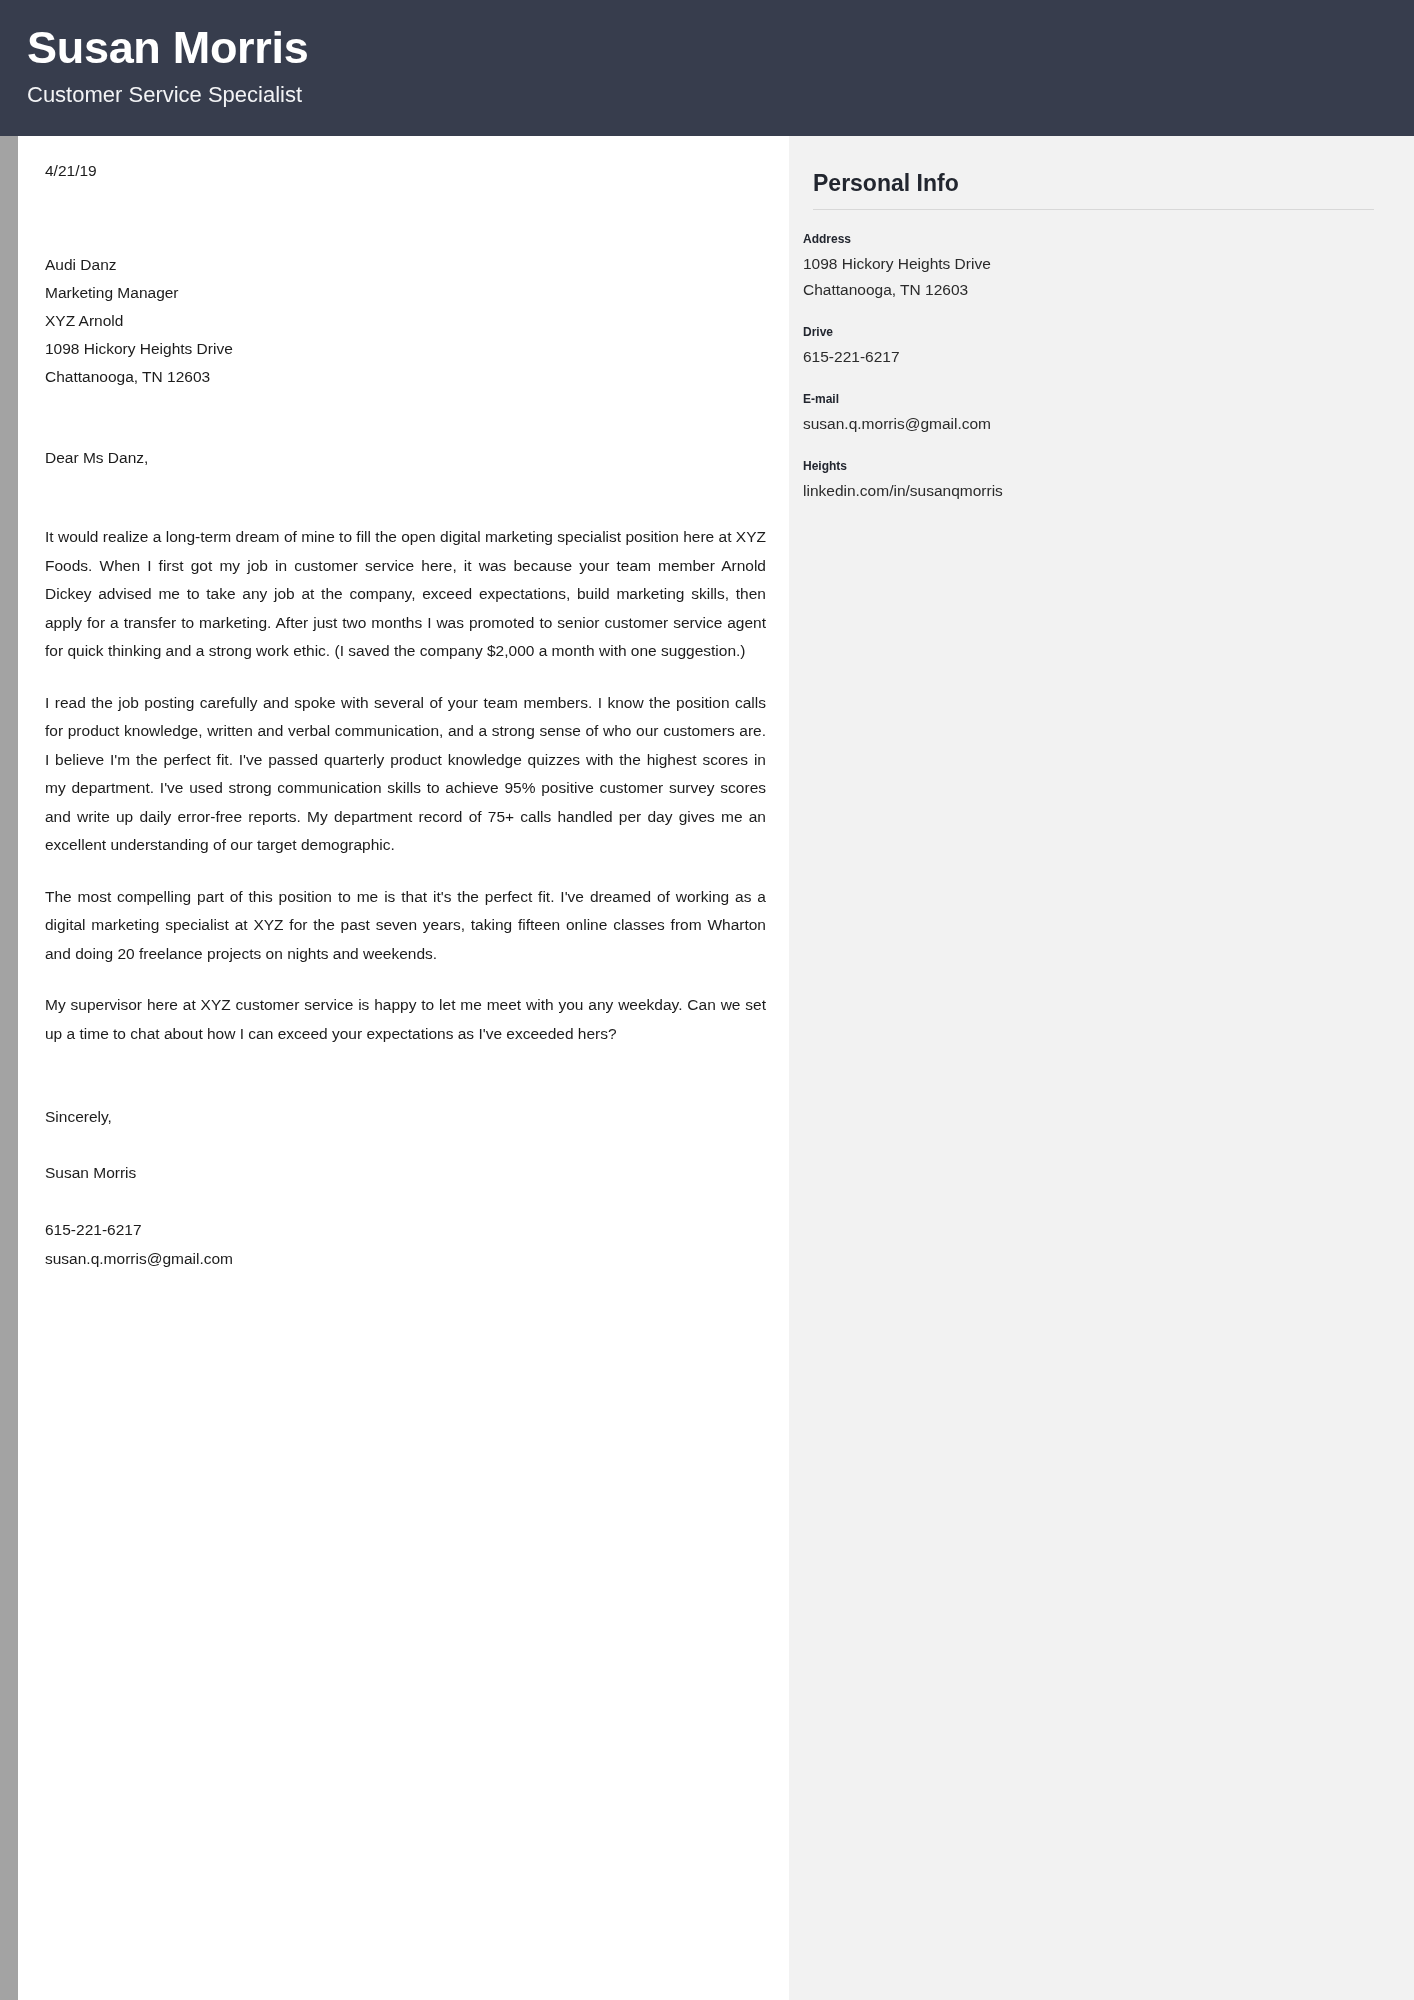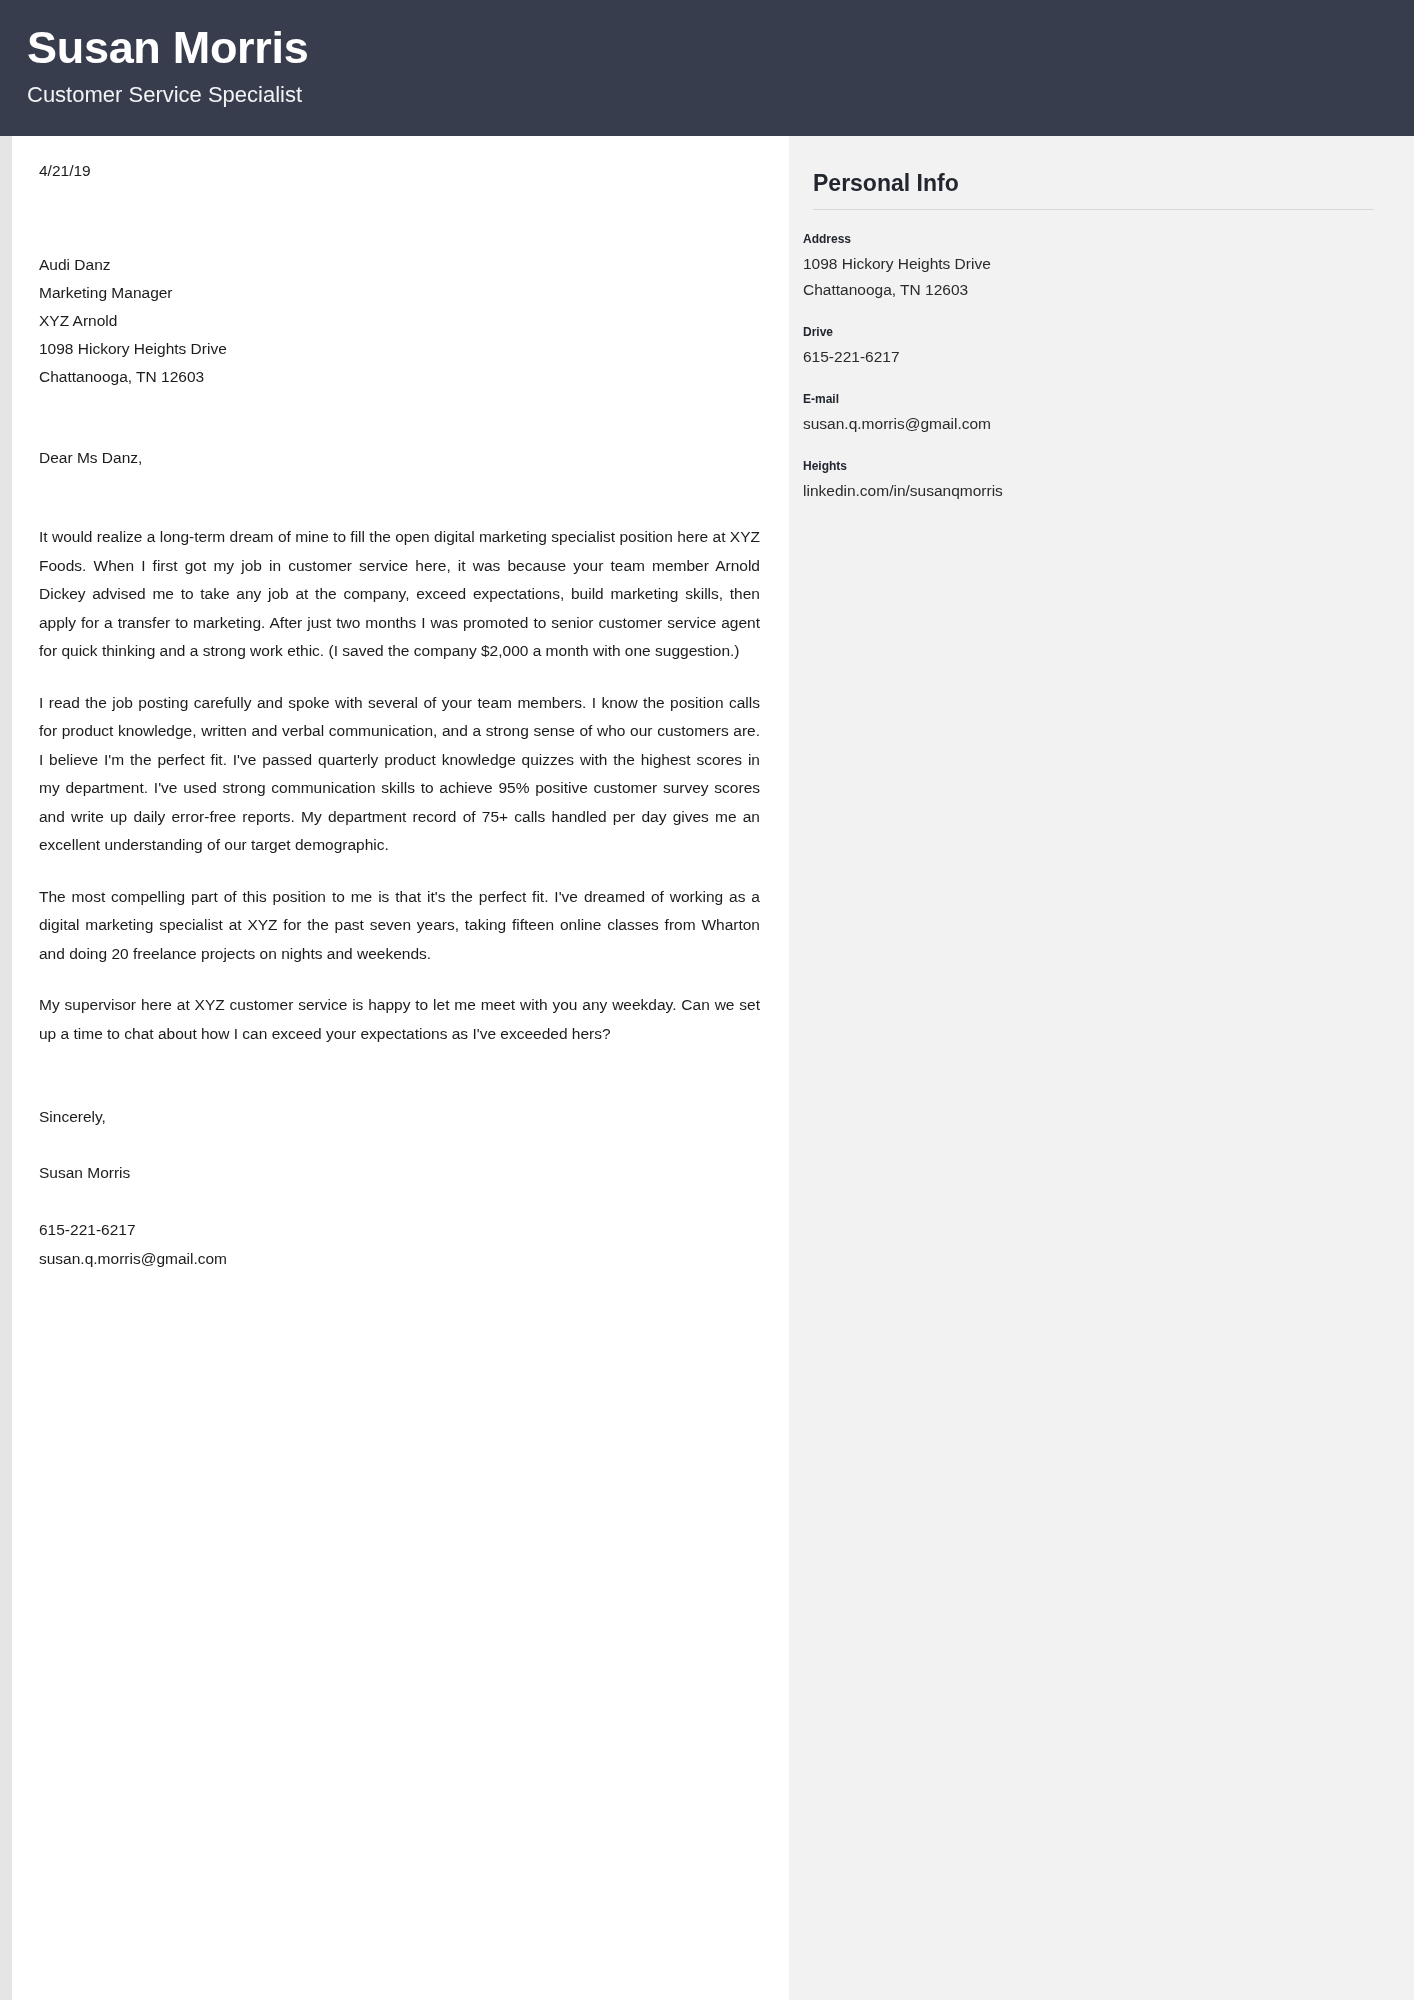--- a/index.html
+++ b/index.html
@@ -11,21 +11,21 @@
     height: 2000px;
     background: #ffffff;
     font-family: "Liberation Sans", sans-serif;
     overflow: hidden;
   }
 
   .page {
     position: relative;
     width: 1414px;
     height: 2000px;
-    background: #e5e5e5;
+    background: #a3a3a3;
     box-sizing: border-box;
   }
 
   
   .header {
     position: absolute;
     top: 0;
     left: 0;
     width: 1414px;
     height: 136px;
@@ -56,21 +56,21 @@
     position: absolute;
     top: 136px;
     left: 0;
     width: 1414px;
     height: 1864px;
   }
 
   .main {
     position: absolute;
     top: 0;
-    left: 12px;
+    left: 18px;
     width: 789px;
     height: 1864px;
     background: #ffffff;
     box-sizing: border-box;
     padding: 23px 41px 0 27px;
   }
 
   .sidebar {
     position: absolute;
     top: 0;

